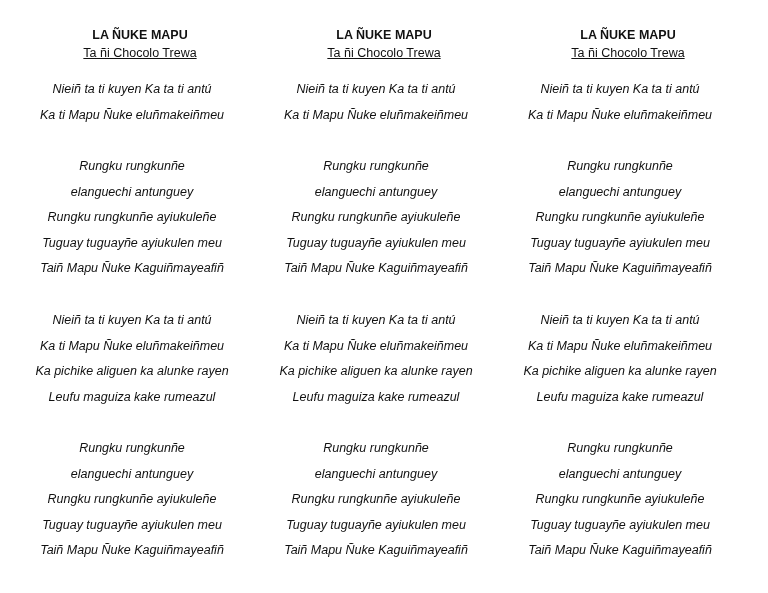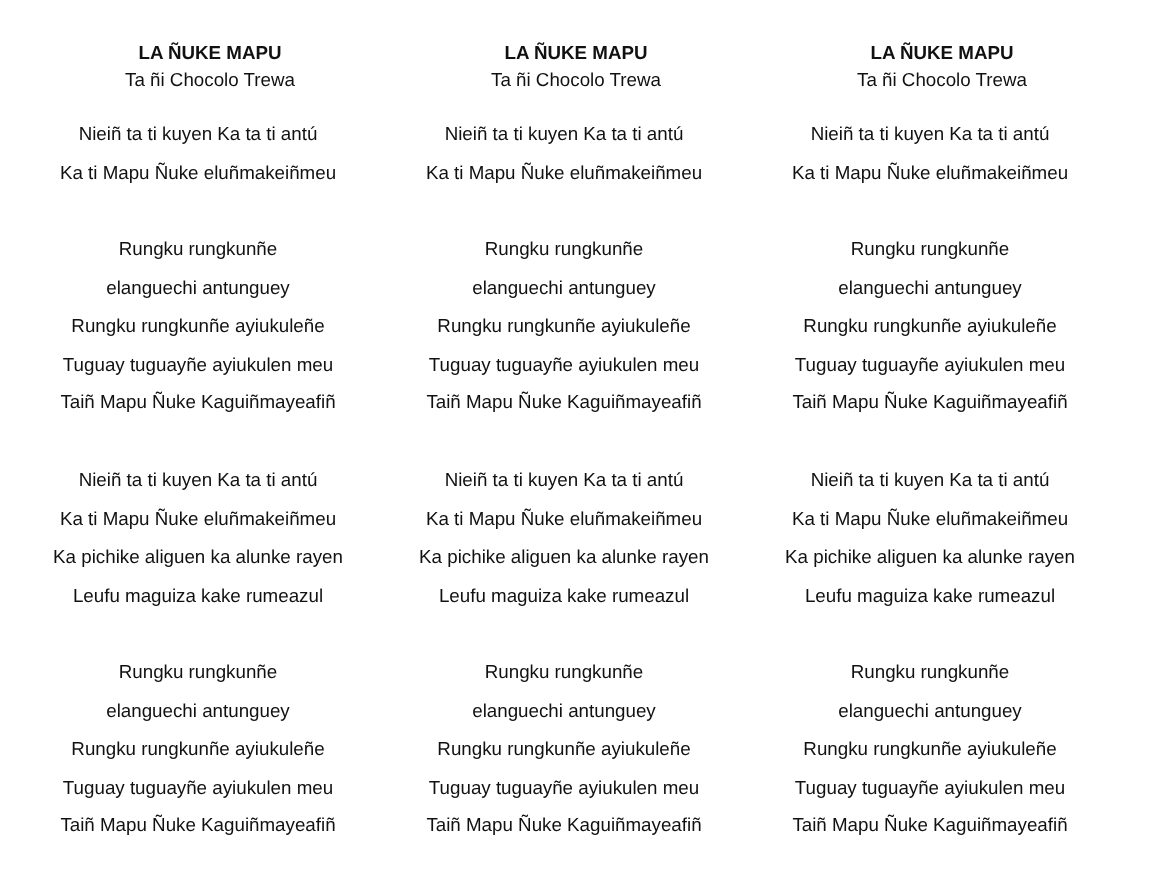--- a/index.html
+++ b/index.html
@@ -1,21 +1,21 @@
 <!DOCTYPE html>
 <html><head>
 <meta charset="utf-8">
 <style>
   html,body{margin:0;padding:0;background:#fff;}
   body{width:768px;height:593px;position:relative;overflow:hidden;font-family:"Liberation Sans",sans-serif;color:#111;}
   .col{position:absolute;top:0;width:256px;text-align:center;font-size:12.5px;}
   .col1{left:12px;} .col2{left:256px;} .col3{left:500px;}
   .title{position:absolute;left:0;right:0;top:28px;font-weight:bold;}
-  .subtitle{position:absolute;left:0;right:0;top:46px;}
-  .line{position:absolute;left:0;right:16px;white-space:nowrap;}
+  .subtitle{position:absolute;left:0;right:0;top:46px;text-decoration:underline;}
+  .line{position:absolute;left:0;right:16px;white-space:nowrap;font-style:italic;}
 </style>
 </head>
 <body>
 
 <div id="cols">
     <div class="col col1">
       <div class="title">LA ÑUKE MAPU</div>
       <div class="subtitle">Ta ñi Chocolo Trewa</div>
       <div class="line" style="top:82px">Nieiñ ta ti kuyen Ka ta ti antú</div>
       <div class="line" style="top:108px">Ka ti Mapu Ñuke eluñmakeiñmeu</div>

